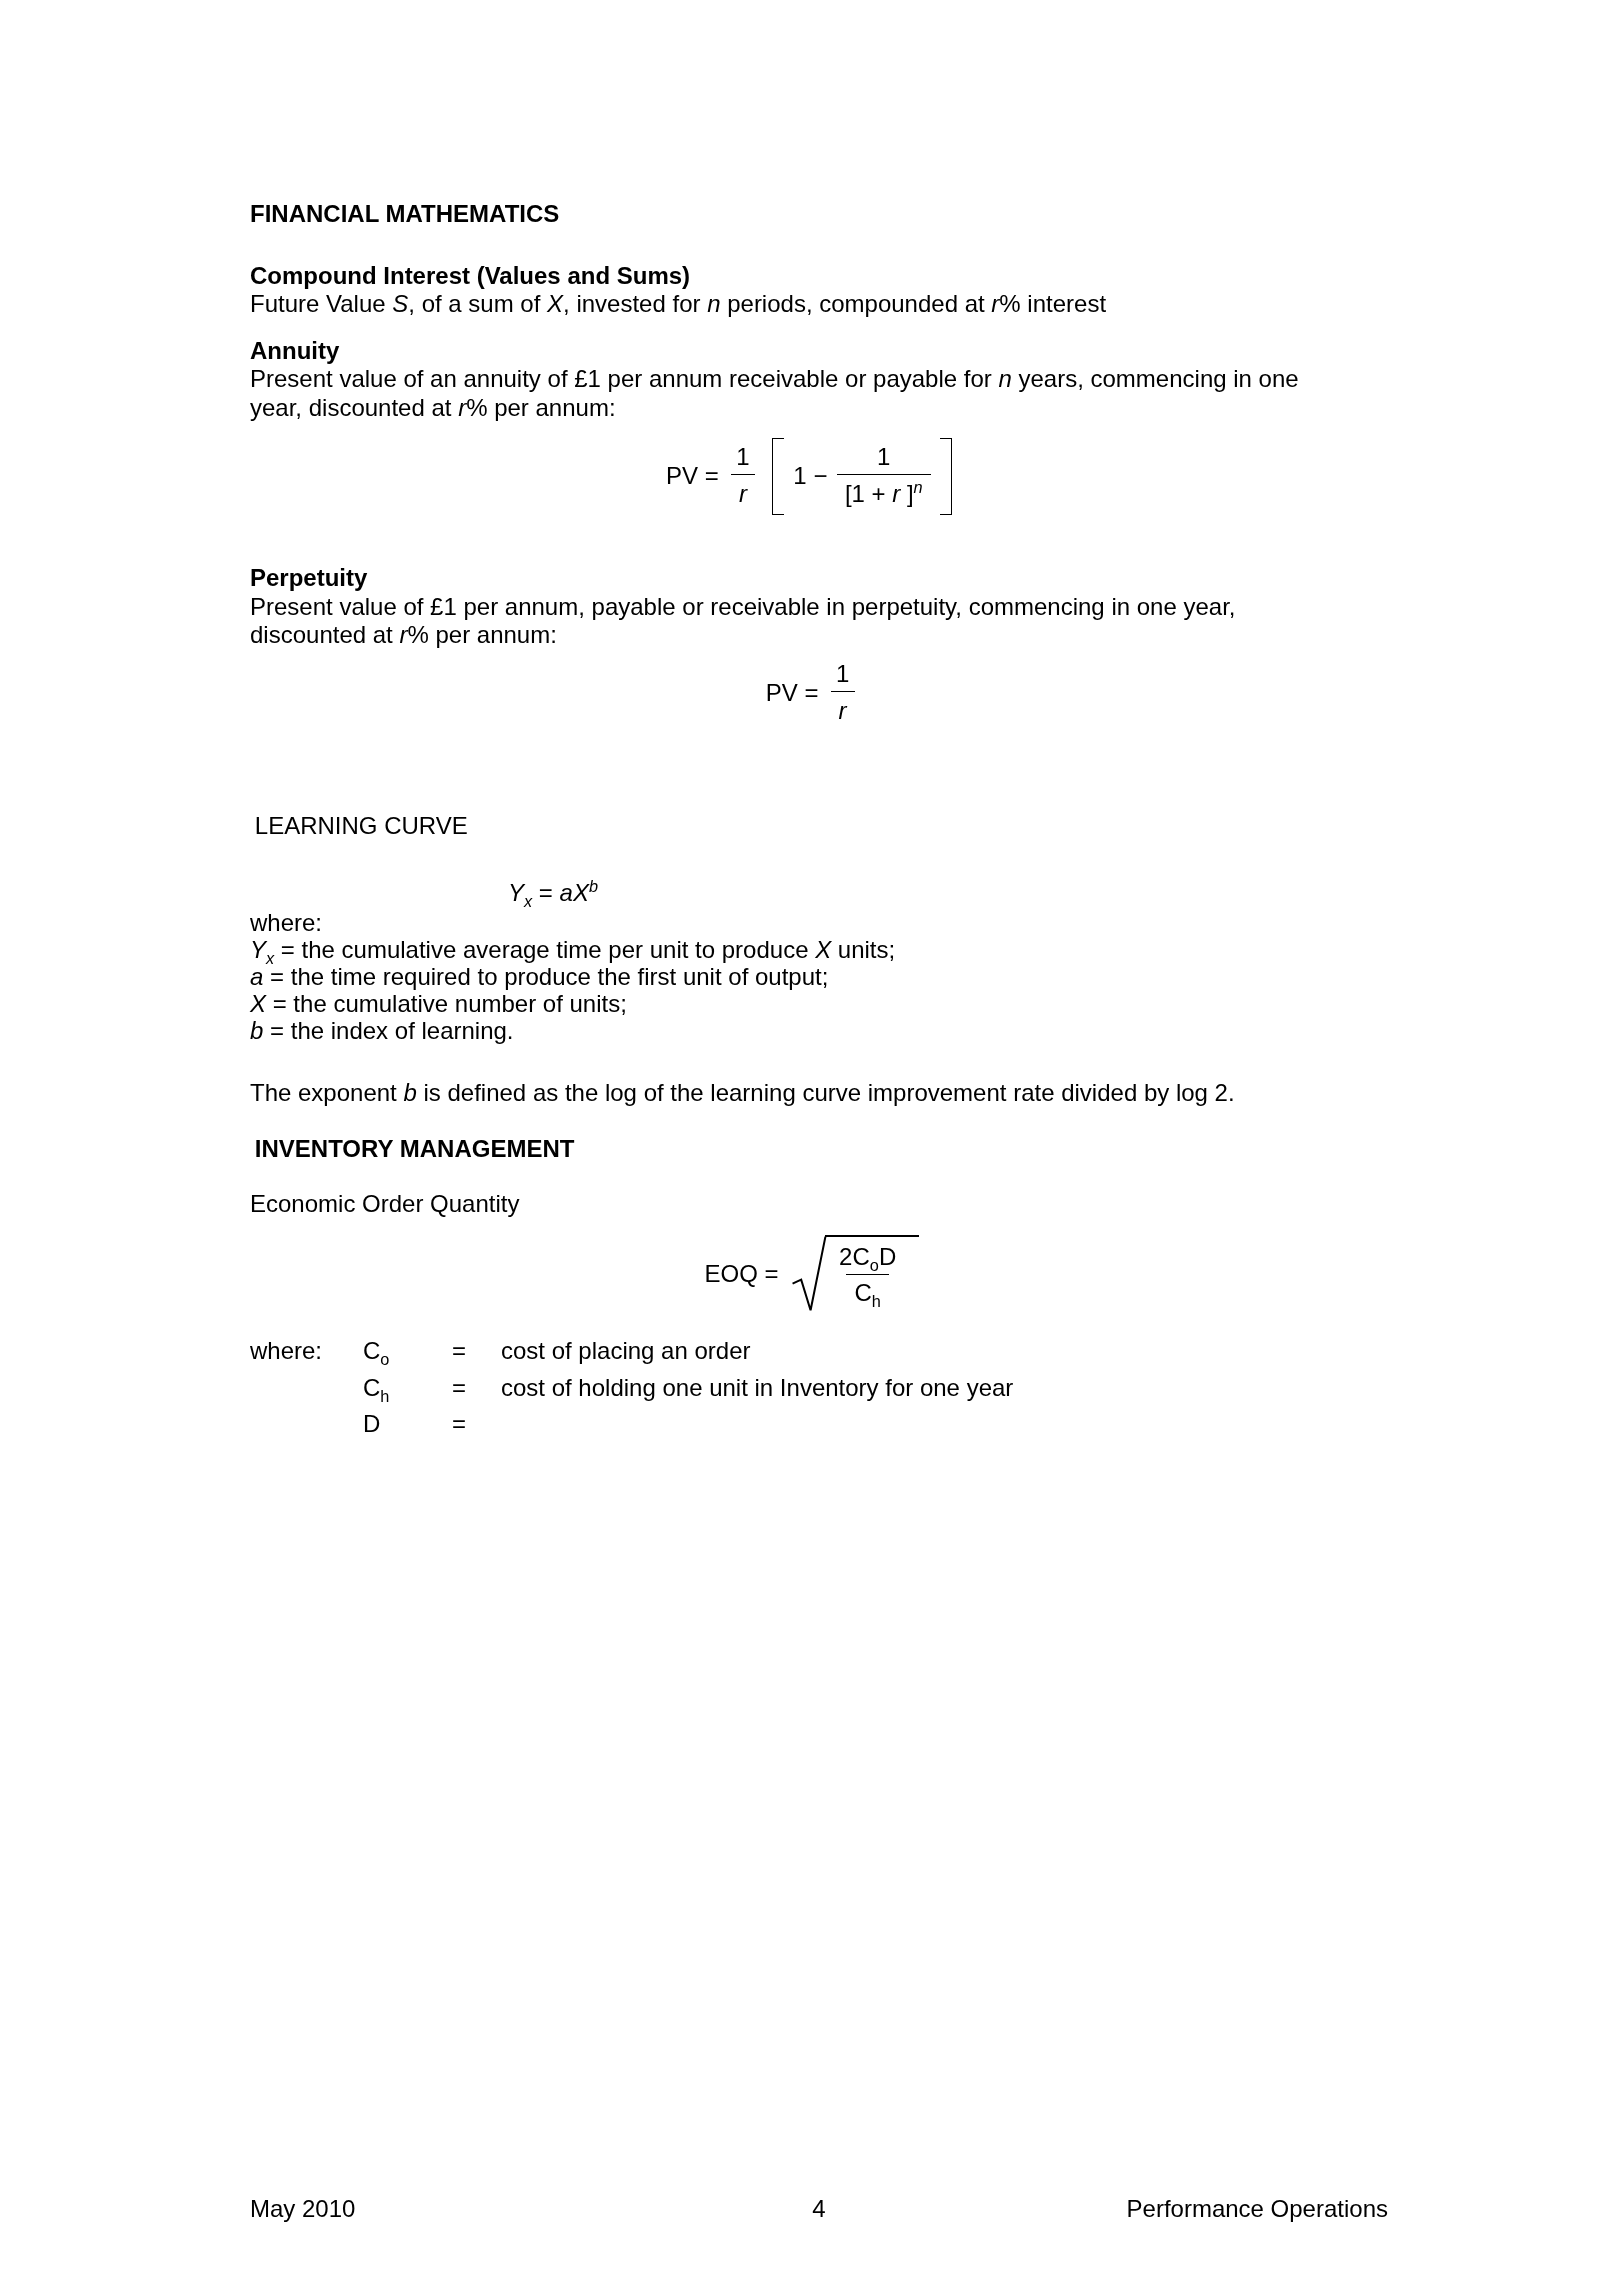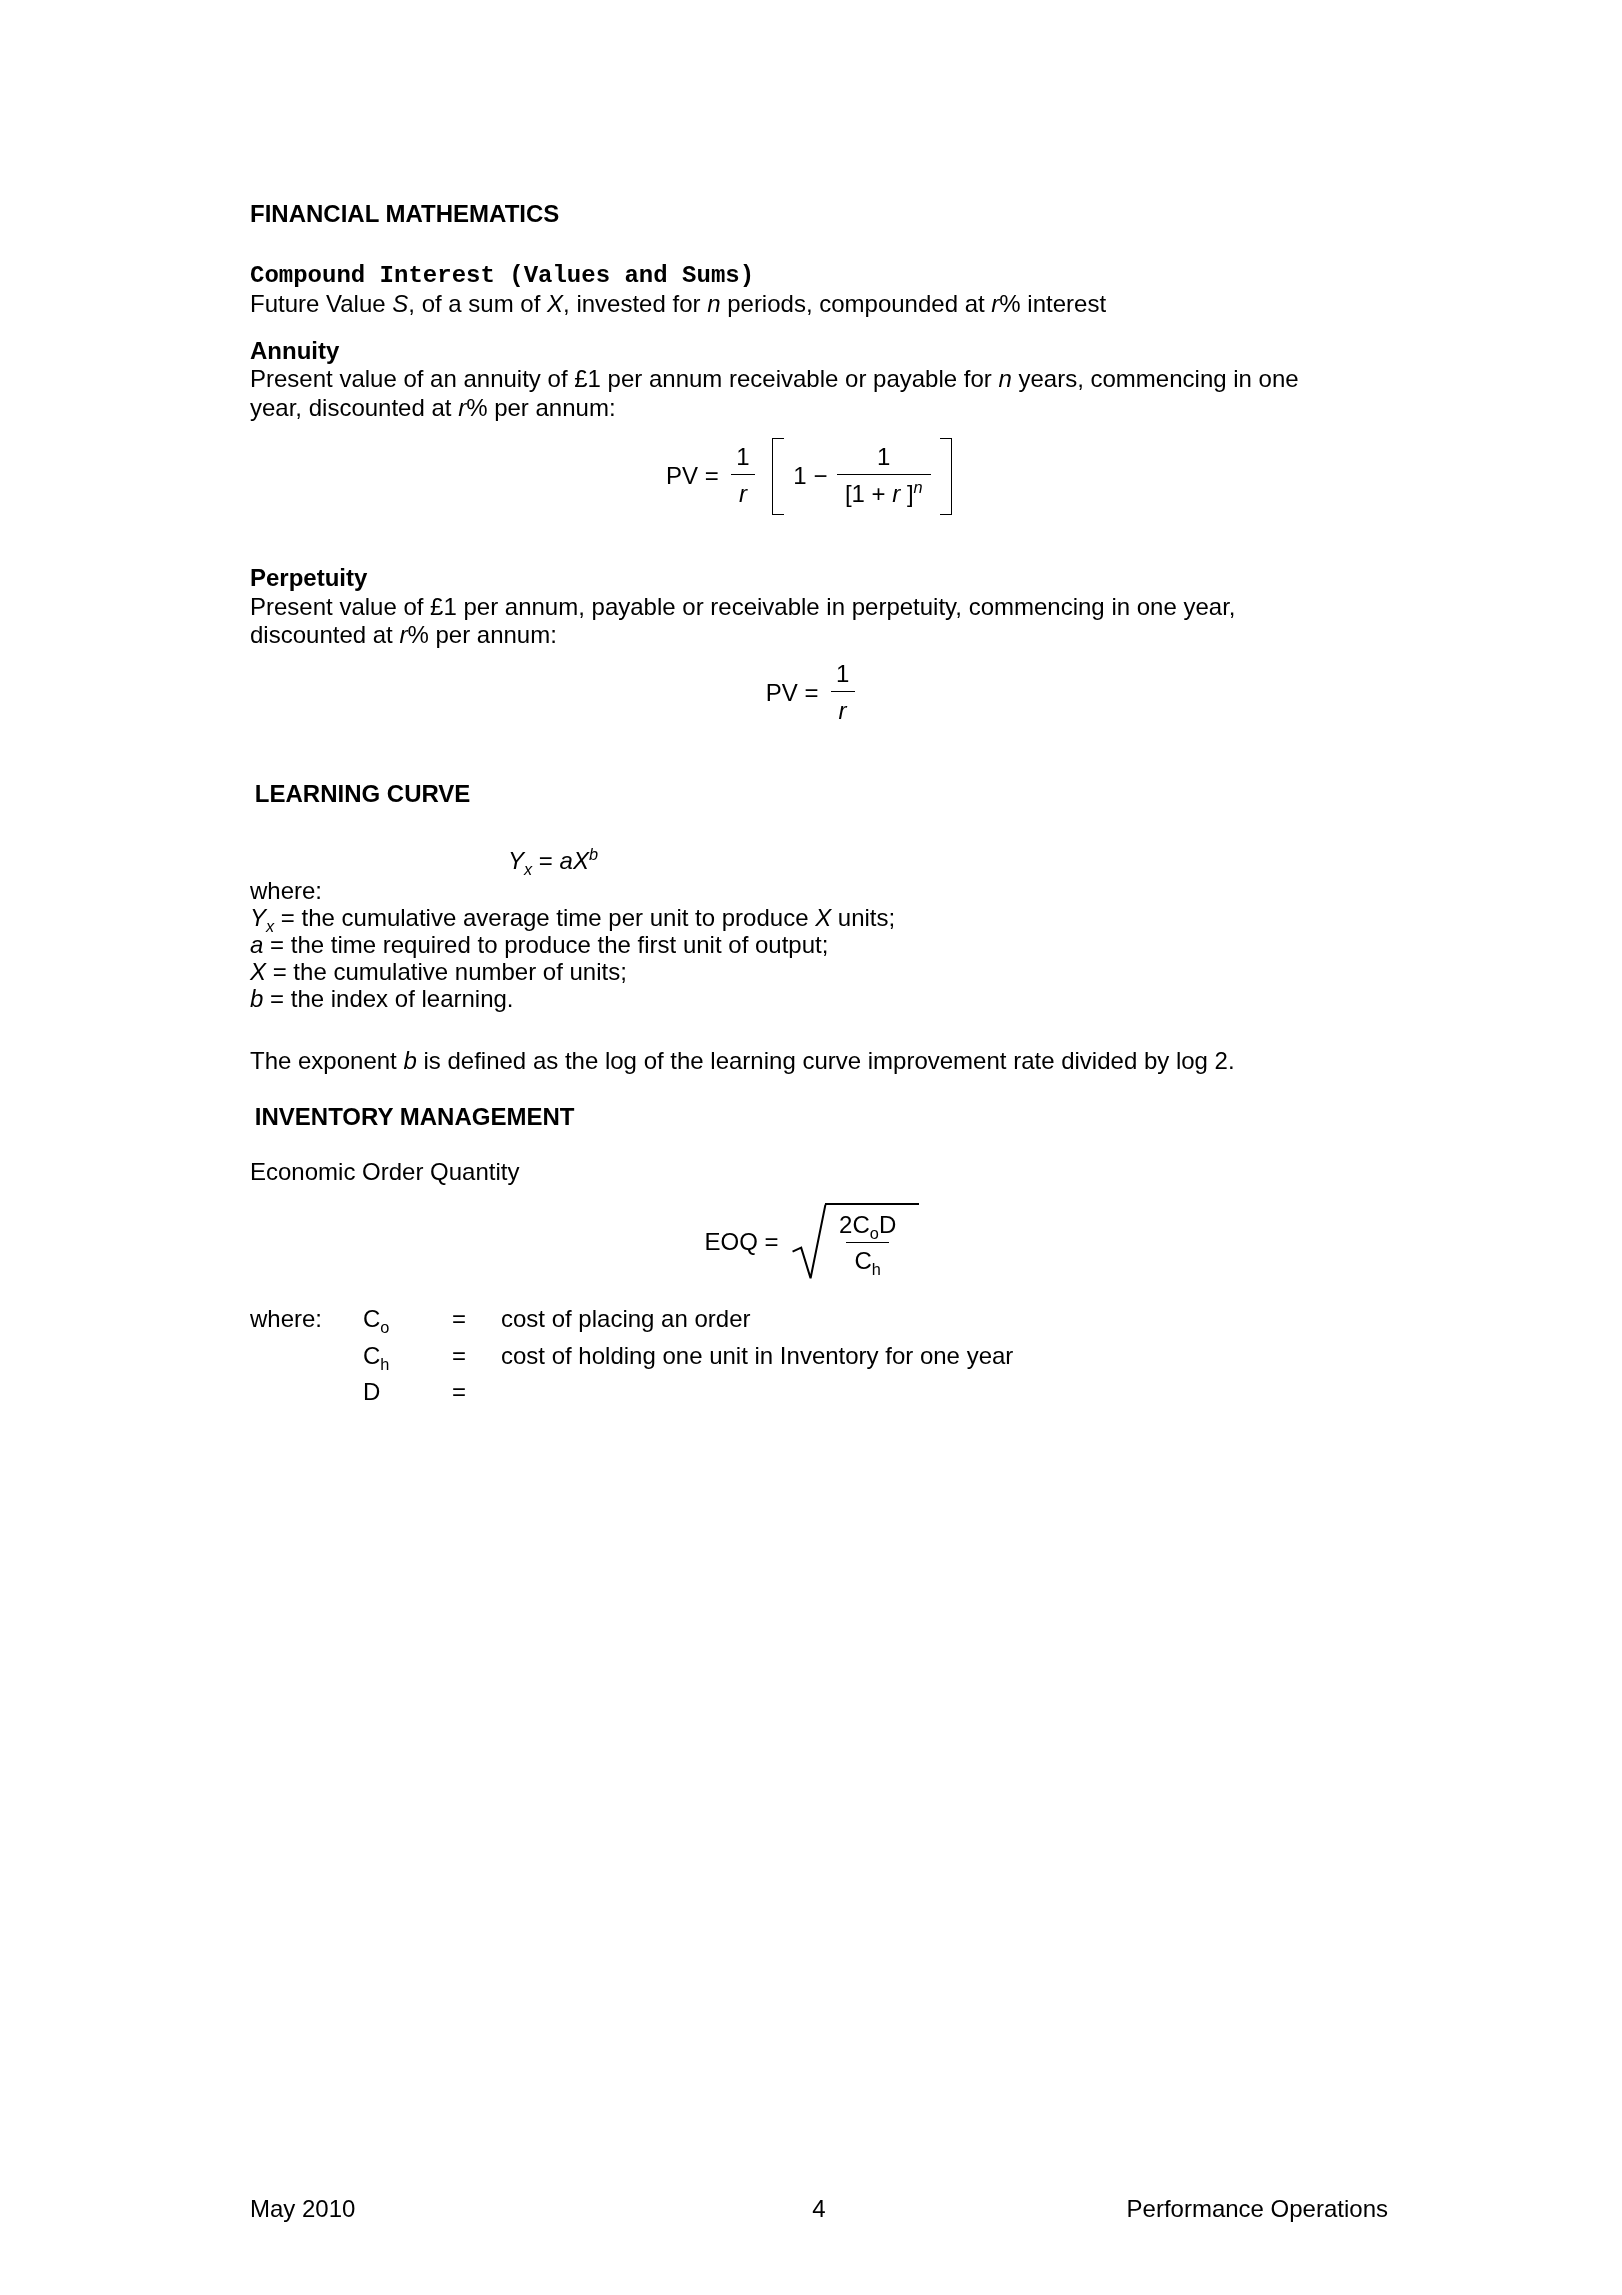--- a/index.html
+++ b/index.html
@@ -4,27 +4,27 @@
 <style>
   html,body{margin:0;padding:0;}
   body{
     width:1623px;height:2295px;background:#ffffff;color:#000000;
     font-family:"Liberation Sans",sans-serif;font-size:24px;line-height:28.5px;
     position:relative;overflow:hidden;
   }
   .content{padding:200px 250px 0 250px;}
   p{margin:0;}
   .t1{font-weight:bold;}
-  .h-compound{font-weight:bold;margin-top:33px;font-family:Liberation Mono, monospace;}
+  .h-compound{font-weight:bold;margin-top:33px;}
   .formula-s{margin-top:17.4px;text-align:center;line-height:36px;}
   .h-annuity{font-weight:bold;margin-top:18px;}
   .pv-row{margin-top:20.6px;display:flex;justify-content:center;align-items:center;gap:9.5px;}
   .h-perp{font-weight:bold;margin-top:54px;}
   .pv2-row{margin-top:9.5px;display:flex;justify-content:center;align-items:center;gap:9.5px;}
-  .t2{font-weight:bold;margin-top:53px;padding-left:4.8px;}
+  .t2{font-weight:normal;margin-top:85px;padding-left:4.8px;}
   .lc-formula{margin-top:36px;margin-left:258px;line-height:32px;}
   .lc-where{line-height:27px;}
   .lc-def{line-height:27px;}
   .lc-note{margin-top:35px;}
   .t3{font-weight:bold;margin-top:28px;padding-left:4.8px;}
   .inv-sub{margin-top:26px;}
   .eoq-row{margin-top:14.3px;display:flex;justify-content:center;align-items:center;gap:12.7px;}
   .where-grid{
     margin-top:20.6px;display:grid;grid-template-columns:113px 89px 49px 1fr;
     row-gap:8px;align-items:baseline;

